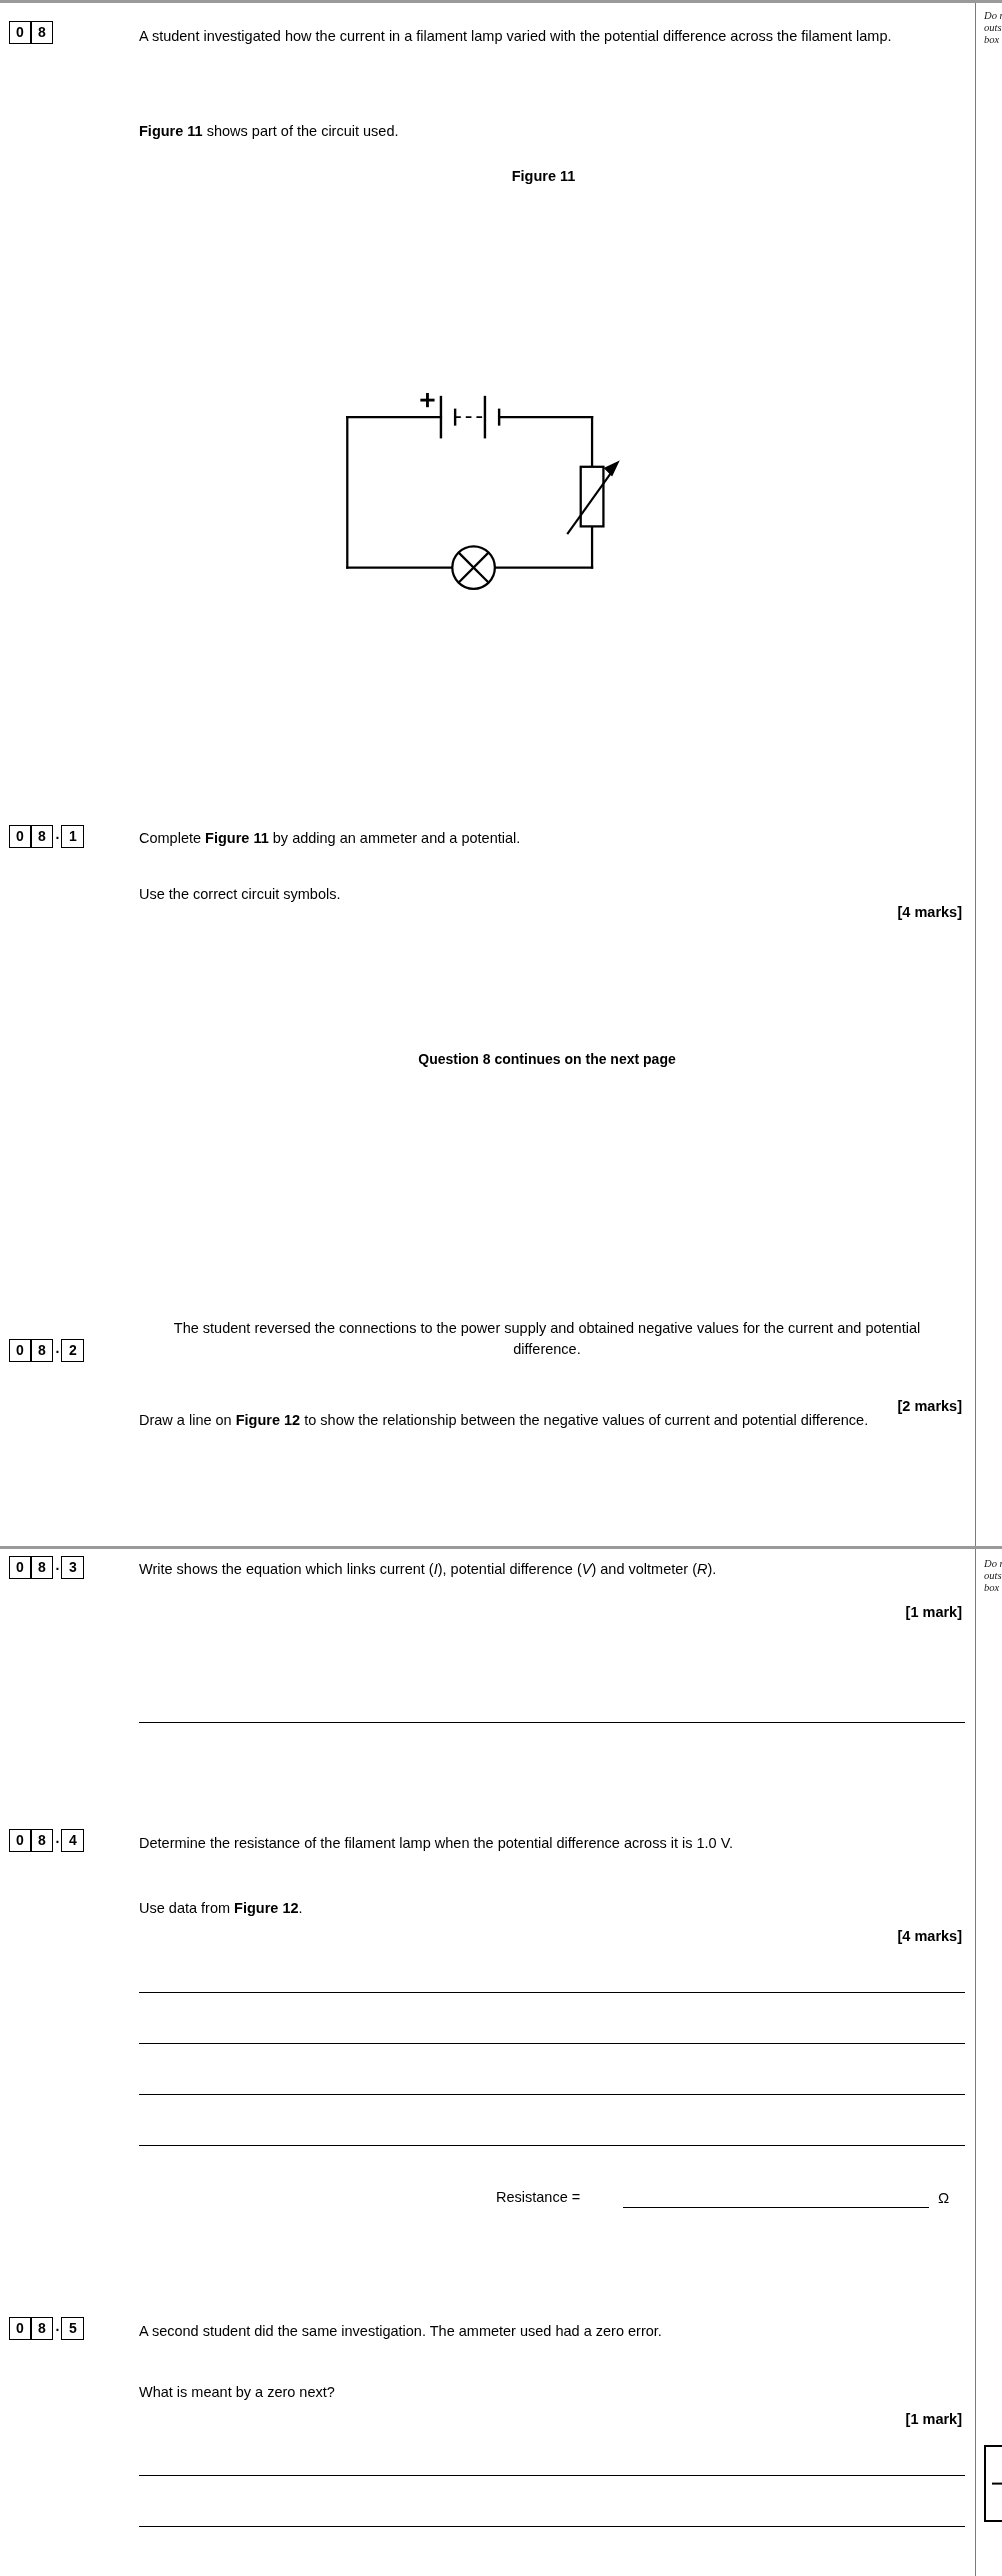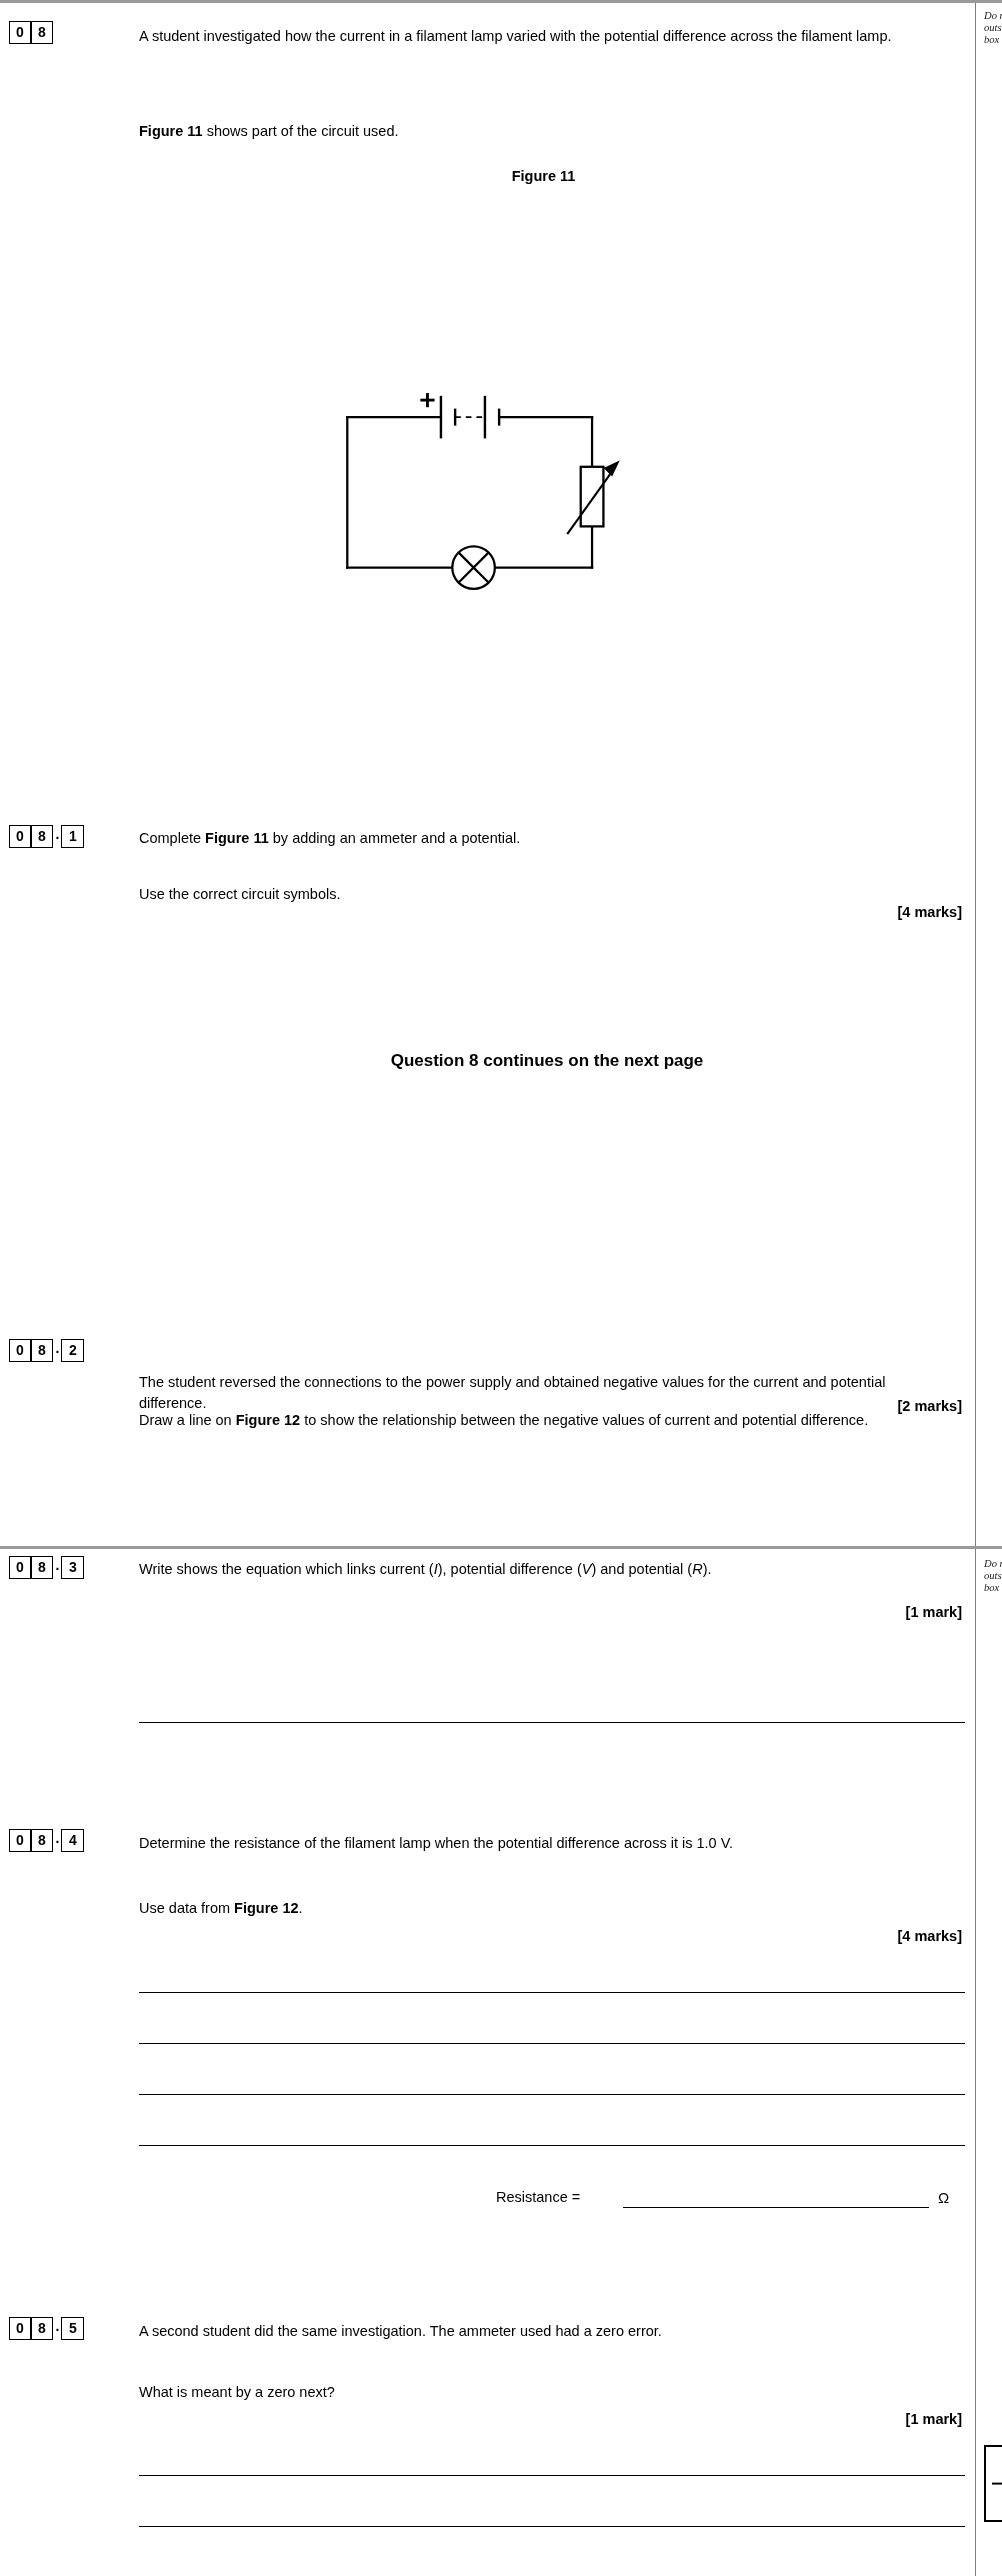--- a/index.html
+++ b/index.html
@@ -79,21 +79,21 @@
   .btext i { font-style: italic; }
   .marks {
     position: absolute;
     font-size: 14.5px;
     font-weight: bold;
     text-align: right;
     font-family: "Liberation Sans", sans-serif;
   }
   .centre-note {
     position: absolute;
-    font-size: 17px;
+    font-size: 14px;
     font-weight: bold;
     text-align: center;
     font-family: "Liberation Sans", sans-serif;
   }
   .answer-line {
     position: absolute;
     height: 1.1px;
     background: #000000;
   }
   .ans-label {
@@ -210,31 +210,31 @@
 <div class="marks" style="left:664px; top:904px; width:298px;">[4 marks]</div>
 
 <div class="centre-note" style="left:139px; top:1051px; width:816px;">Question 8 continues on the next page</div>
 
 <div class="qnum" style="left:8.5px; top:1338px;">
   <div class="cell">0</div>
   <div class="cell">8</div>
   <div class="dot">.</div>
   <div class="cell">2</div>
 </div>
-<div class="btext" style="left:139px; top:1372px; width:816px;">The student reversed the connections to the power supply and obtained negative values for the current and potential difference.</div>
+<div class="btext" style="left:139px; top:1318px; width:816px;text-align:center;">The student reversed the connections to the power supply and obtained negative values for the current and potential difference.</div>
 <div class="btext" style="left:139px; top:1410px; width:816px;"><span>Draw a line on </span><b>Figure 12</b><span> to show the relationship between the negative values of current and potential difference.</span></div>
 <div class="marks" style="left:664px; top:1398px; width:298px;">[2 marks]</div>
 
 <div class="qnum" style="left:8.5px; top:1555px;">
   <div class="cell">0</div>
   <div class="cell">8</div>
   <div class="dot">.</div>
   <div class="cell">3</div>
 </div>
-<div class="btext" style="left:139px; top:1559px; width:816px;"><span>Write shows the equation which links current (</span><i>I</i><span>), potential difference (</span><i>V</i><span>) and potential (</span><i>R</i><span>).</span></div>
+<div class="btext" style="left:139px; top:1559px; width:816px;"><span>Write shows the equation which links current (</span><i>I</i><span>), potential difference (</span><i>V</i><span>) and voltmeter (</span><i>R</i><span>).</span></div>
 <div class="marks" style="left:664px; top:1604px; width:298px;">[1 mark]</div>
 <div class="answer-line" style="left:139px; top:1722px; width:826px;"></div>
 
 <div class="qnum" style="left:8.5px; top:1828px;">
   <div class="cell">0</div>
   <div class="cell">8</div>
   <div class="dot">.</div>
   <div class="cell">4</div>
 </div>
 <div class="btext" style="left:139px; top:1833px; width:823px;">Determine the resistance of the filament lamp when the potential difference across it is 1.0 V.</div>

